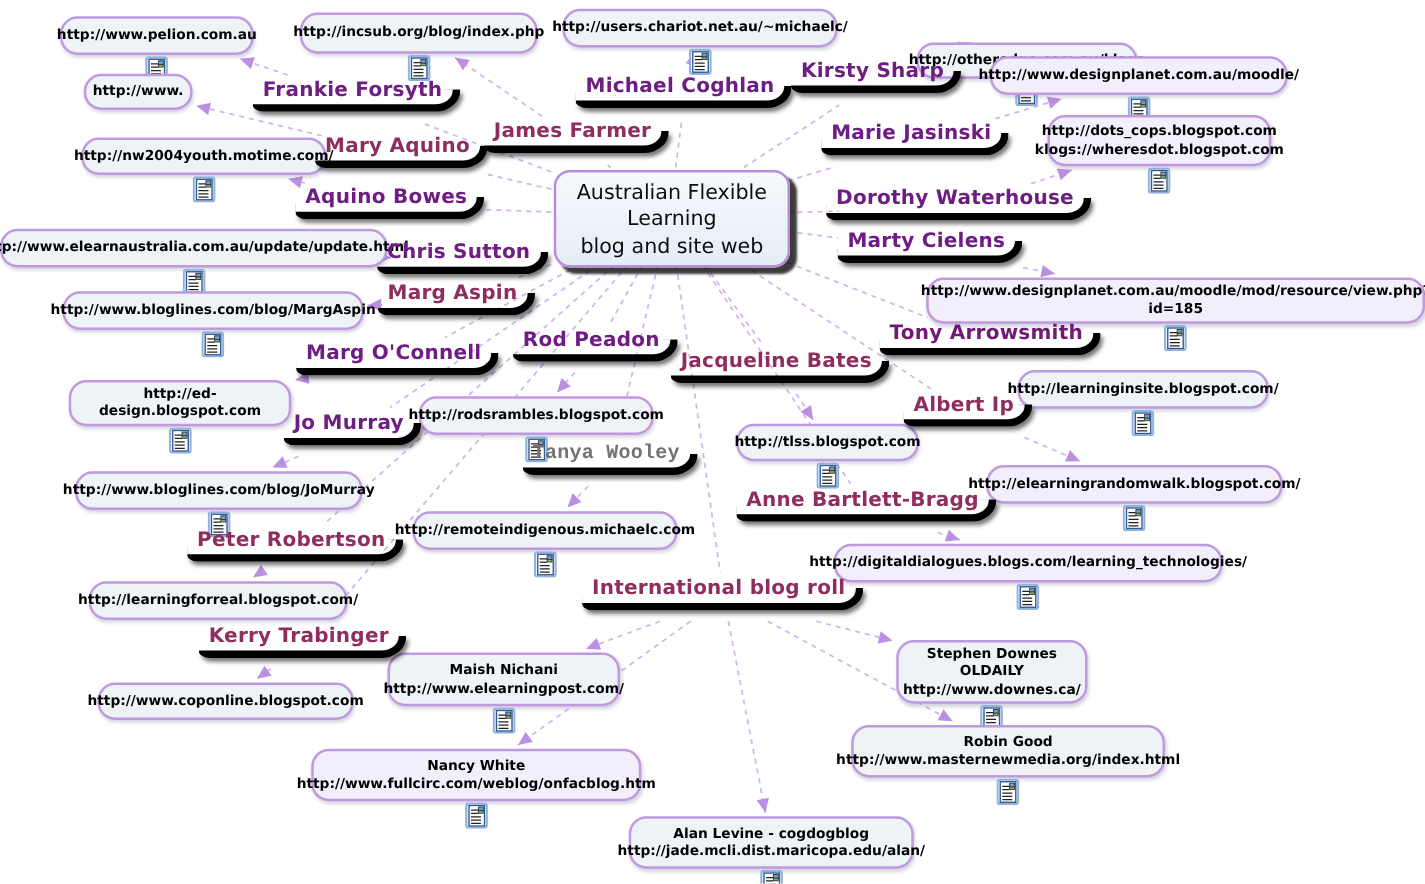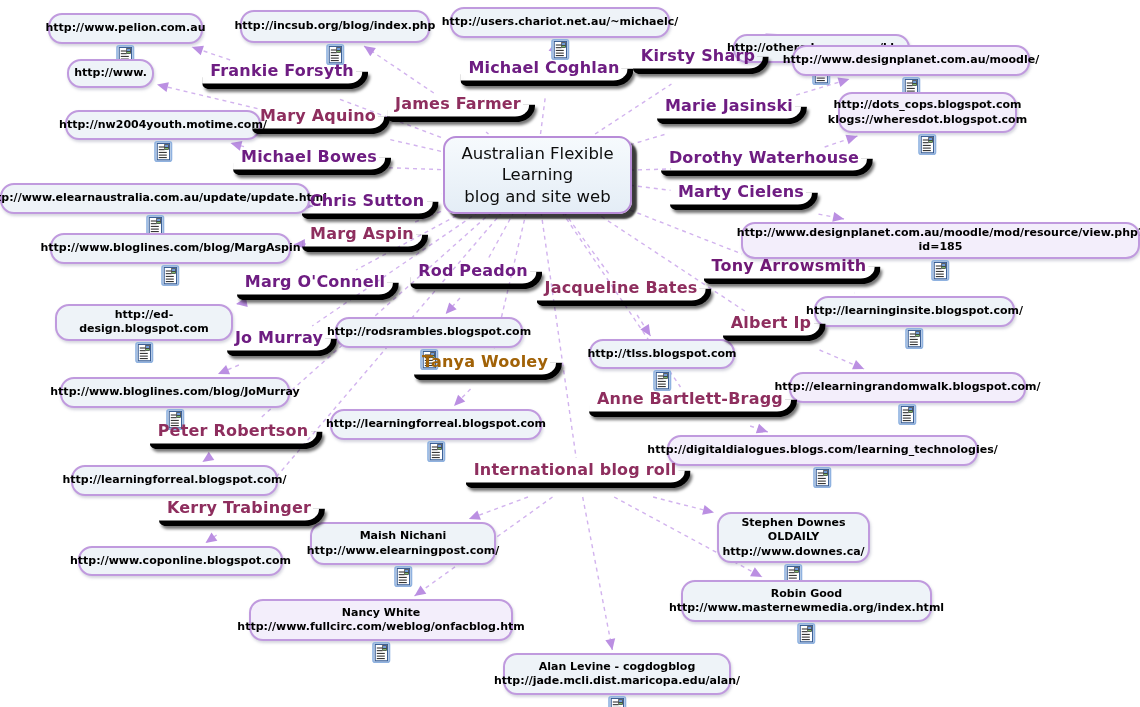--- a/index.html
+++ b/index.html
@@ -142,30 +142,30 @@
         <div>blog and site web</div>
       </div>
       <div class="topic" style="left: 286px; top: 79px; color: rgb(110, 29, 130);">Frankie Forsyth</div>
       <div class="topic" style="left: 322px; top: 124px; color: rgb(142, 46, 94);">Mary Aquino</div>
       <div class="topic" style="left: 462px; top: 112px; color: rgb(142, 46, 94);">James Farmer</div>
       <div class="topic" style="left: 548px; top: 76px; color: rgb(110, 29, 130);">Michael Coghlan</div>
       <div class="topic" style="left: 702px; top: 64px; color: rgb(110, 29, 130);">Kirsty Sharp</div>
       <div class="topic" style="left: 733px; top: 114px; color: rgb(110, 29, 130);">Marie Jasinski</div>
       <div class="topic" style="left: 768px; top: 166px; color: rgb(110, 29, 130);">Dorothy Waterhouse</div>
       <div class="topic" style="left: 745px; top: 200px; color: rgb(110, 29, 130); text-align: right;">Marty Cielens</div>
-      <div class="topic" style="left: 313px; top: 165px; color: rgb(110, 29, 130);">Michael Bowes</div>
+      <div class="topic" style="left: 313px; top: 165px; color: rgb(110, 29, 130);">Aquino Bowes</div>
       <div class="topic" style="left: 371px; top: 209px; color: rgb(110, 29, 130);">Chris Sutton</div>
       <div class="topic" style="left: 366px; top: 242px; color: rgb(142, 46, 94);">Marg Aspin</div>
       <div class="topic" style="left: 319px; top: 290px; color: rgb(110, 29, 130);">Marg O'Connell</div>
       <div class="topic" style="left: 477px; top: 279px; color: rgb(110, 29, 130);">Rod Peadon</div>
       <div class="topic" style="left: 625px; top: 296px; color: rgb(142, 46, 94);">Jacqueline Bates</div>
       <div class="topic" style="left: 793px; top: 274px; color: #701a75;">Tony Arrowsmith</div>
       <div class="topic" style="left: 775px; top: 331px; color: rgb(142, 46, 94);">Albert Ip</div>
       <div class="topic" style="left: 283px; top: 346px; color: rgb(110, 29, 130);">Jo Murray</div>
-      <div class="topic" style="left: 489px; top: 370px; color: #a16207;">Tanya Wooley</div>
+      <div class="topic" style="left: 489px; top: 370px; color: #737373; font-family: Liberation Mono, monospace;">Tanya Wooley</div>
       <div class="topic" style="left: 694px; top: 407px; color: rgb(142, 46, 94);">Anne Bartlett-Bragg</div>
       <div class="topic" style="left: 237px; top: 439px; color: rgb(142, 46, 94);">Peter Robertson</div>
       <div class="topic" style="left: 243px; top: 516px; color: rgb(142, 46, 94);">Kerry Trabinger</div>
       <div class="topic" style="left: 579px; top: 478px; color: rgb(142, 46, 94);">International blog roll</div>
       <div class="urlnode" style="left: 48px; top: 13px; width: 155px;">
         <div class="urlbox bg-blue" style="min-height: 31px;">
           <div>http://www.pelion.com.au</div>
         </div>
         <div class="note-icon"><svg width="19" height="21" viewBox="0 0 19 21">
             <rect x="1" y="0.8" width="16.5" height="19.4" rx="2" fill="#eaf2fc" stroke="#8fb2e0" stroke-width="1.6"></rect>
@@ -420,21 +420,21 @@
             <line x1="4.8" y1="8.7" x2="10.6" y2="8.7" stroke="#222" stroke-width="1"></line>
             <line x1="4.8" y1="11.4" x2="12.8" y2="11.4" stroke="#222" stroke-width="1"></line>
             <line x1="4.8" y1="14.1" x2="12.8" y2="14.1" stroke="#222" stroke-width="1"></line>
             <line x1="4.8" y1="16.6" x2="12.8" y2="16.6" stroke="#222" stroke-width="1"></line>
             <rect x="10.7" y="3.6" width="3.9" height="3" fill="#6f9bd9" stroke="#333" stroke-width="0.7"></rect>
             <rect x="10.7" y="6.6" width="3.9" height="2" fill="#7fbf6f" stroke="#333" stroke-width="0.7"></rect>
           </svg></div>
       </div>
       <div class="urlnode" style="left: 330px; top: 409px; width: 212px;">
         <div class="urlbox bg-blue" style="min-height: 31px;">
-          <div>http://learningforreal.blogspot.com</div>
+          <div>http://remoteindigenous.michaelc.com</div>
         </div>
         <div class="note-icon"><svg width="19" height="21" viewBox="0 0 19 21">
             <rect x="1" y="0.8" width="16.5" height="19.4" rx="2" fill="#eaf2fc" stroke="#8fb2e0" stroke-width="1.6"></rect>
             <rect x="3.2" y="2.4" width="12.4" height="16.4" fill="#ffffff" stroke="#345a92" stroke-width="1.1"></rect>
             <line x1="4.8" y1="6" x2="10.6" y2="6" stroke="#222" stroke-width="1"></line>
             <line x1="4.8" y1="8.7" x2="10.6" y2="8.7" stroke="#222" stroke-width="1"></line>
             <line x1="4.8" y1="11.4" x2="12.8" y2="11.4" stroke="#222" stroke-width="1"></line>
             <line x1="4.8" y1="14.1" x2="12.8" y2="14.1" stroke="#222" stroke-width="1"></line>
             <line x1="4.8" y1="16.6" x2="12.8" y2="16.6" stroke="#222" stroke-width="1"></line>
             <rect x="10.7" y="3.6" width="3.9" height="3" fill="#6f9bd9" stroke="#333" stroke-width="0.7"></rect>

